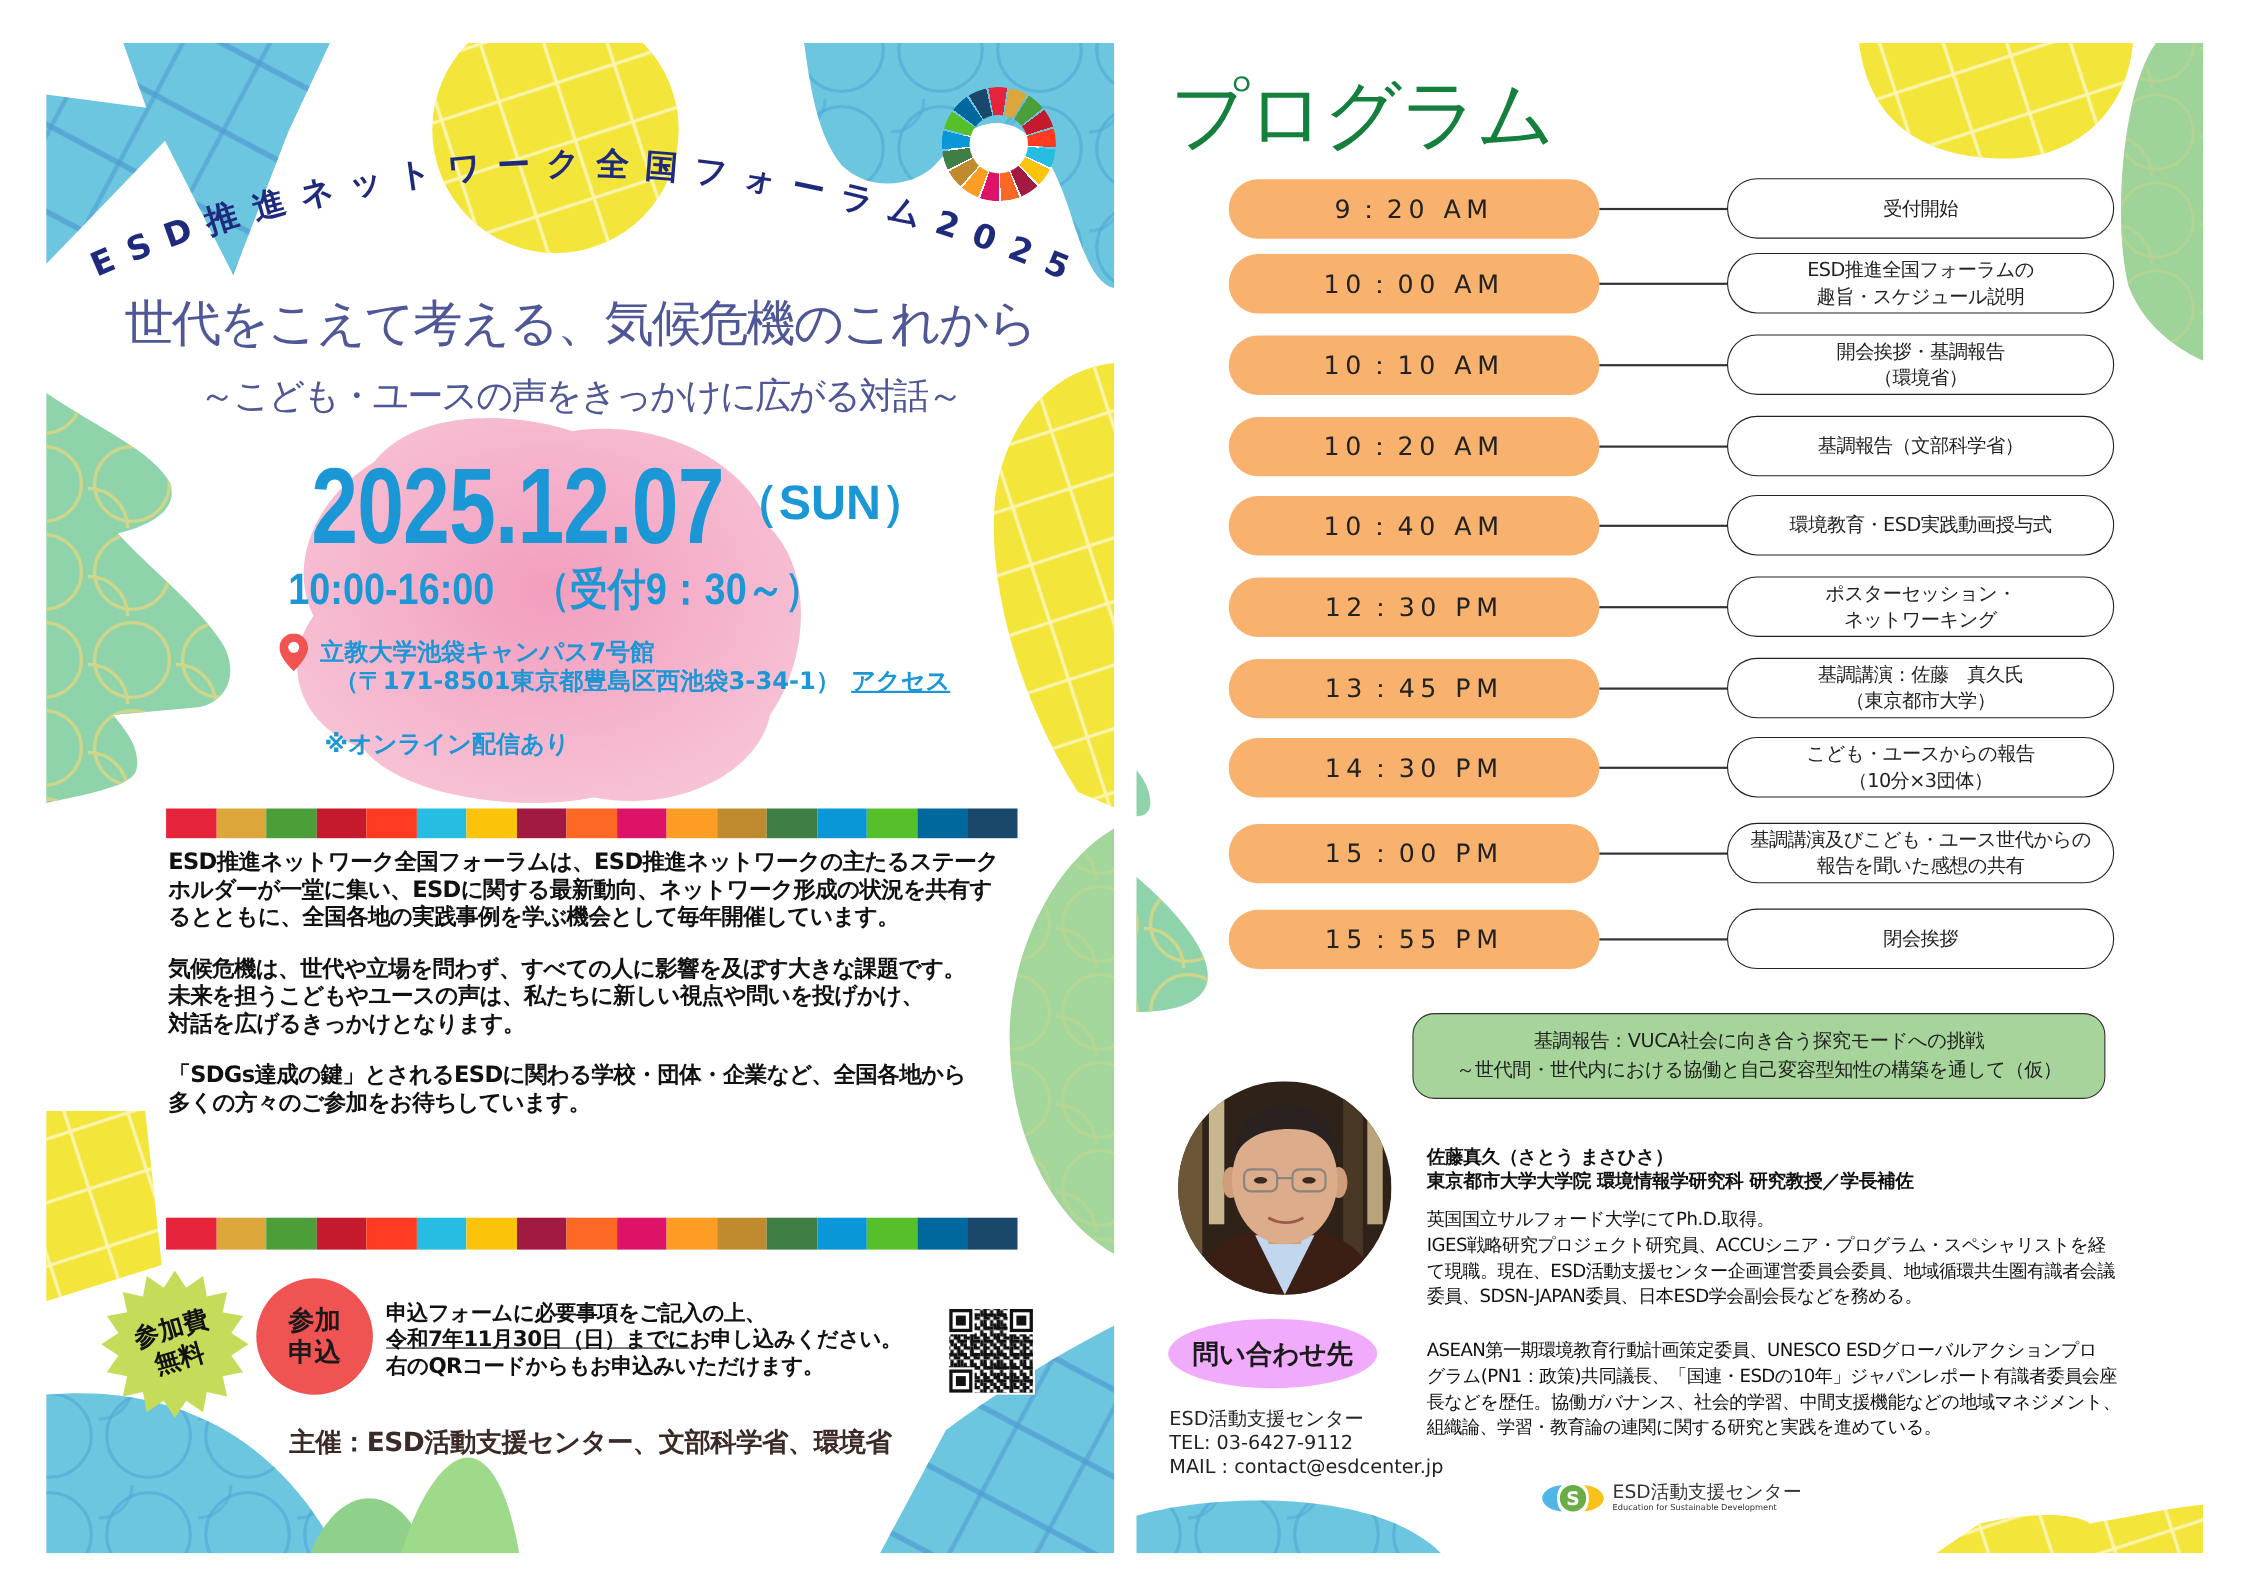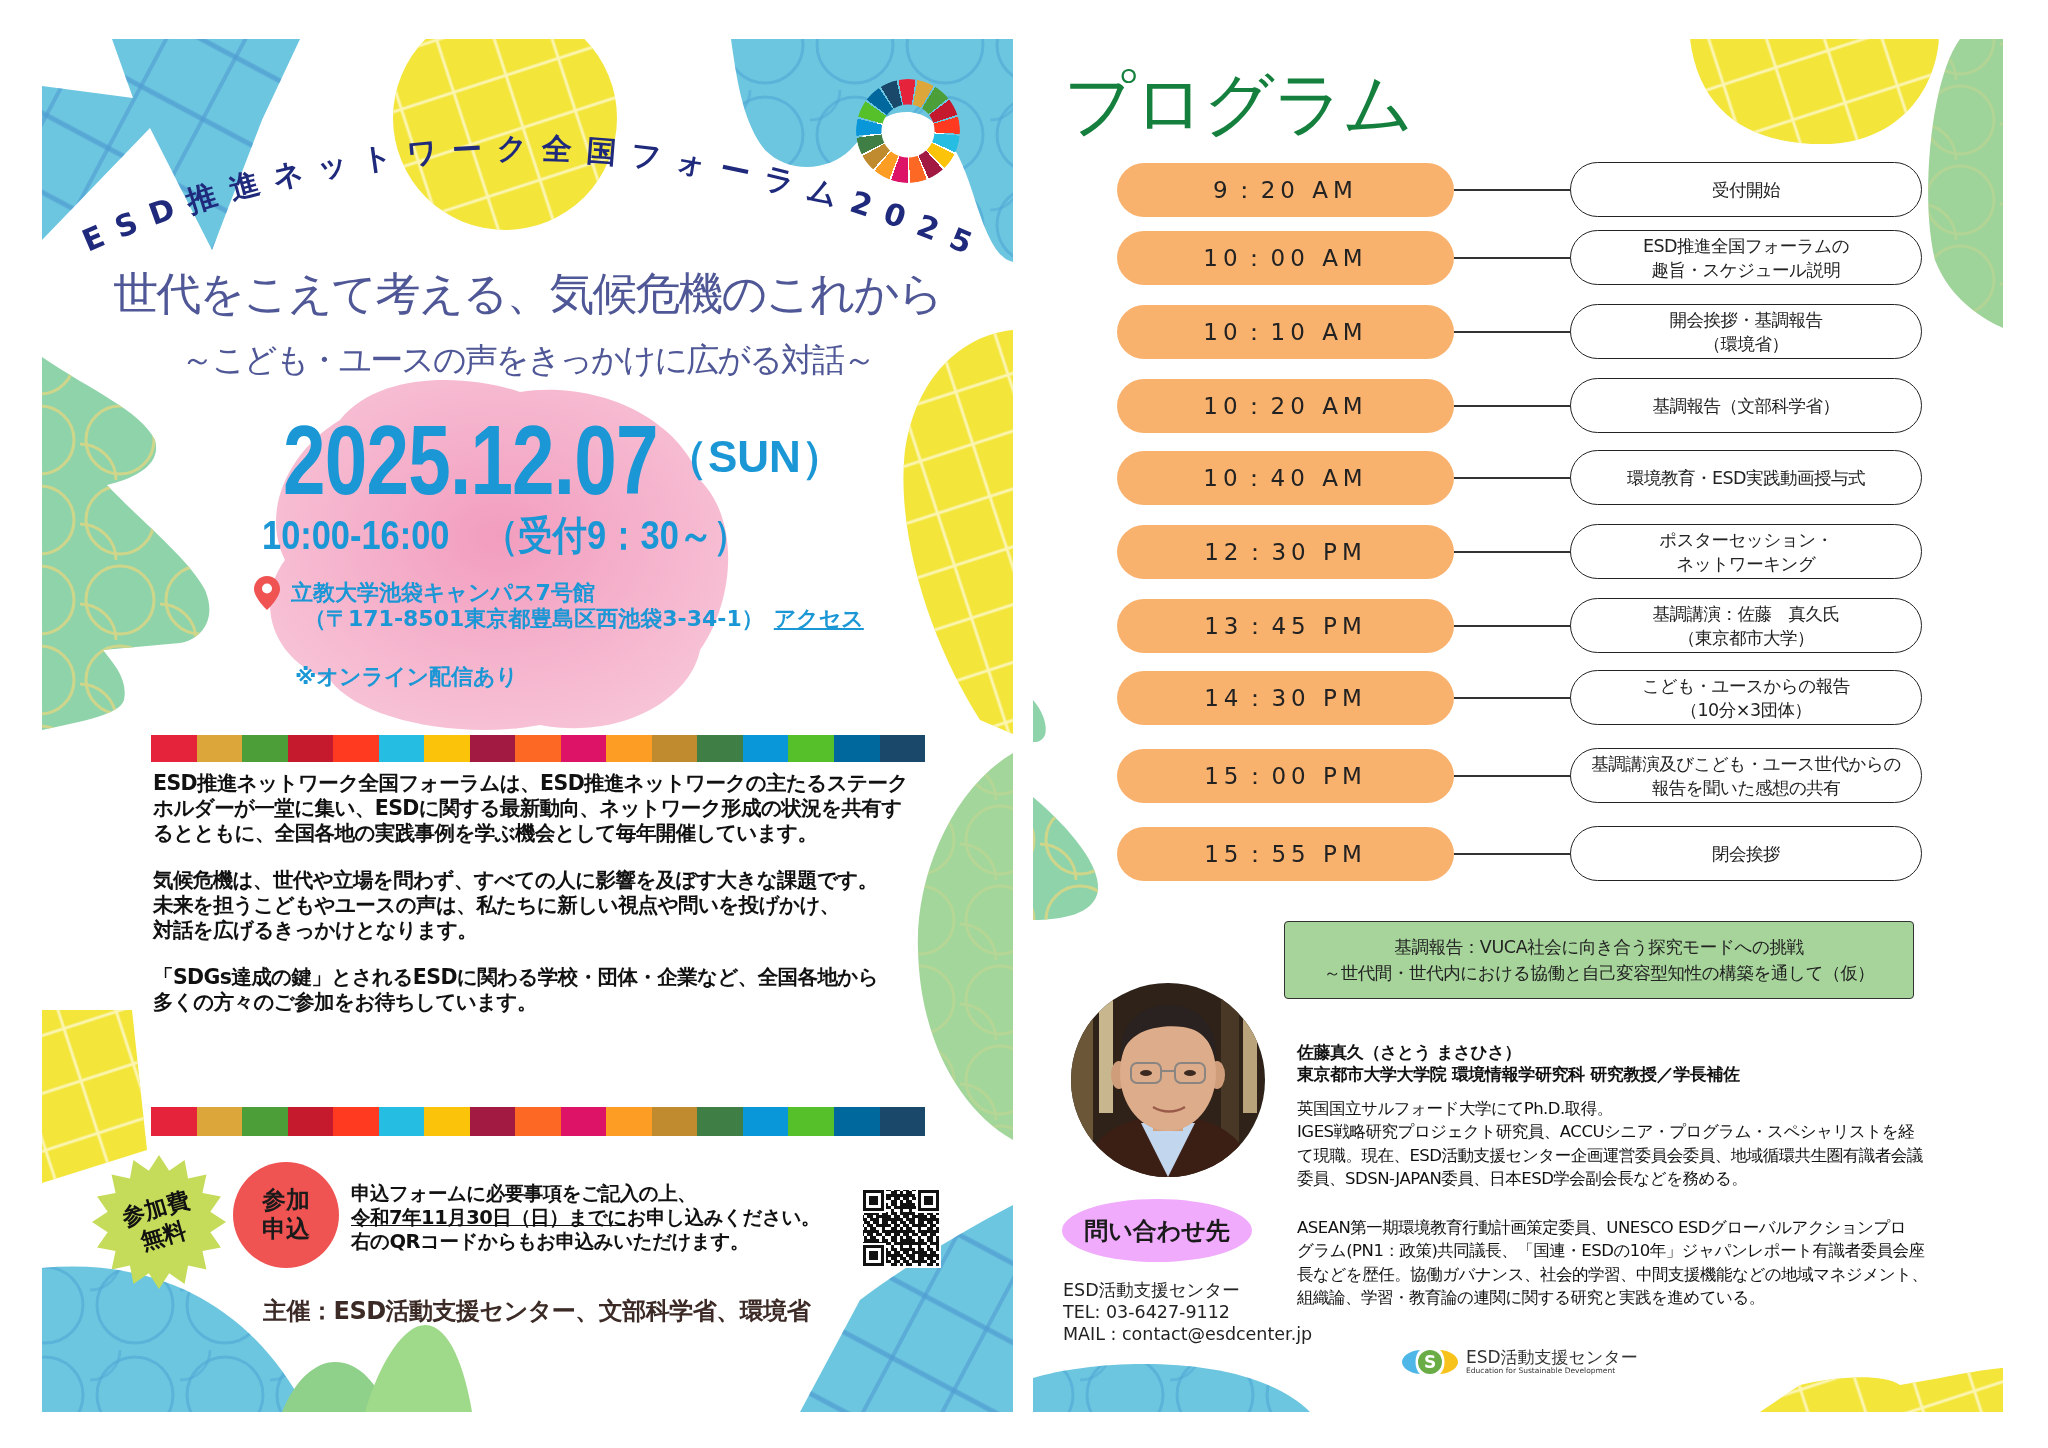--- a/index.html
+++ b/index.html
@@ -37,21 +37,21 @@
   .organizers{left:263px;top:1295px;font-size:24px;font-weight:bold;color:#3b2a25;white-space:nowrap;letter-spacing:-0.5px;}
   .sdg-wheel{left:856px;top:79px;width:104px;height:104px;border-radius:50%;
     -webkit-mask:radial-gradient(circle,transparent 26px,#000 27px);mask:radial-gradient(circle,transparent 26px,#000 27px);}
 
   
   .prog-heading{left:1064px;top:58px;font-size:70px;color:#15803d;white-space:nowrap;letter-spacing:-2px;}
   .row{position:absolute;left:1117px;width:806px;height:56px;}
   .time-pill{position:absolute;left:0;top:1px;width:337px;height:54px;border-radius:27px;background:#f9b26e;display:flex;align-items:center;justify-content:center;font-size:23px;letter-spacing:5px;color:#222;white-space:nowrap;}
   .connector{position:absolute;left:337px;top:27px;width:117px;height:2px;background:#333;}
   .event-pill{position:absolute;left:453px;top:0;width:350px;height:53px;border:1.6px solid #222;border-radius:28px;background:#fff;display:flex;align-items:center;justify-content:center;text-align:center;font-size:17.5px;line-height:24px;white-space:pre-line;color:#222;letter-spacing:-0.5px;}
-  .keynote-box{left:1284px;top:921px;width:628px;height:76px;border:1.6px solid #333;border-radius:4px;background:#a6d49a;display:flex;align-items:center;justify-content:center;text-align:center;font-size:17.5px;line-height:26px;white-space:pre-line;color:#222;letter-spacing:-0.4px;}
+  .keynote-box{left:1284px;top:921px;width:628px;height:76px;border:1.6px solid #333;border-radius:20px;background:#a6d49a;display:flex;align-items:center;justify-content:center;text-align:center;font-size:17.5px;line-height:26px;white-space:pre-line;color:#222;letter-spacing:-0.4px;}
   .photo{left:1071px;top:983px;width:194px;height:194px;border-radius:50%;overflow:hidden;}
   .speaker-name{left:1297px;top:1016px;font-size:17px;font-weight:bold;line-height:22px;white-space:pre-line;letter-spacing:-0.4px;margin-top:25px;}
   .bio{left:1297px;top:1082px;width:700px;font-size:16.5px;line-height:23.3px;letter-spacing:-0.5px;}
   .bio p{margin:15px 0 26px 0;white-space:pre-line;}
   .contact-badge{left:1062px;top:1199px;width:190px;height:63px;border-radius:50%;background:#f0abfc;display:flex;align-items:center;justify-content:center;font-size:24px;font-weight:bold;color:#1a1a1a;}
   .contact-info{left:1063px;top:1279px;font-size:17.5px;line-height:22px;white-space:pre-line;color:#222;}
   .logo{left:1400px;top:1347px;display:flex;align-items:center;}
   .logo-text{margin-left:6px;}
   .logo-name{font-size:17px;color:#333;line-height:18px;white-space:nowrap;}
   .logo-tag{font-size:7.5px;color:#333;line-height:10px;white-space:nowrap;}

